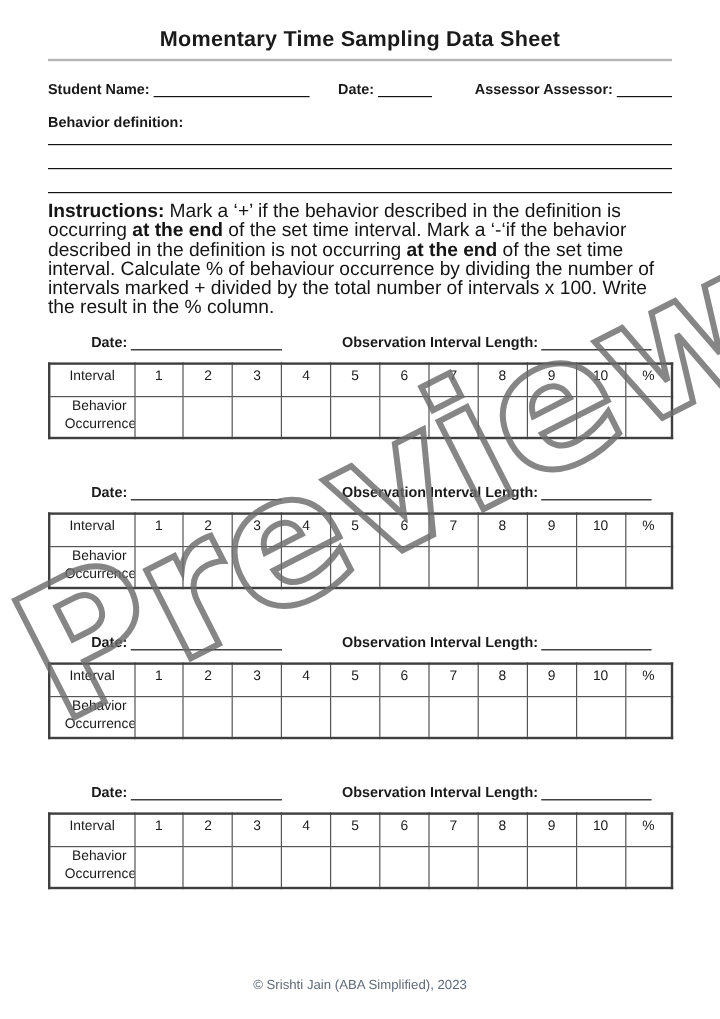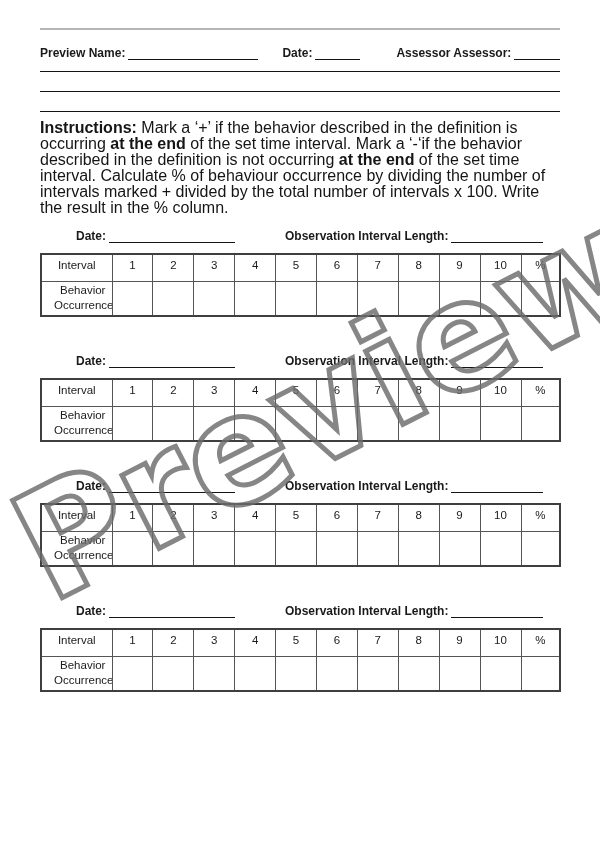--- a/index.html
+++ b/index.html
@@ -103,33 +103,35 @@
 </style>
 </head>
 <body>
 
 <div class="page">
 
   <svg class="watermark-svg" width="600" height="849" viewBox="0 0 600 849" aria-hidden="true">
     <text id="watermark-text" transform="translate(50,604) rotate(-27)" font-family="'DejaVu Sans', sans-serif" font-size="150" font-weight="bold" fill="none" stroke="#6b6b6b" stroke-width="5" stroke-opacity="0.82">Preview</text>
   </svg>
 
+  <div class="title">Momentary Time Sampling Data Sheet</div>
   <div class="title-rule"></div>
 
   <div class="meta-row">
-    <span>Preview Name:</span>
+    <span>Student Name:</span>
     <span class="blank student"></span>
     <span class="spacer-a"></span>
     <span>Date:</span>
     <span class="blank date-top"></span>
     <span class="spacer-b"></span>
     <span>Assessor Assessor:</span>
     <span class="blank assessor"></span>
   </div>
 
+  <div class="behavior-label">Behavior definition:</div>
 
   <div class="def-lines">
     <div class="def-line first"></div>
     <div class="def-line rest"></div>
     <div class="def-line rest"></div>
   </div>
 
   <p class="instructions"><b>Instructions:</b><span> Mark a ‘+’ if the behavior described in the definition is occurring </span><b>at the end</b><span> of the set time interval. Mark a ‘-‘if the behavior described in the definition is not occurring </span><b>at the end</b><span> of the set time interval. Calculate % of behaviour occurrence by dividing the number of intervals marked + divided by the total number of intervals x 100. Write the result in the % column.</span></p>
 
   <div class="sections">
@@ -295,13 +297,14 @@
               <td></td>
               <td></td>
               <td></td>
               <td></td>
             </tr>
       </tbody>
     </table>
   </div>
 </div>
 
+  <div class="footer">© Srishti Jain (ABA Simplified), 2023</div>
 </div>
 
 </body></html>

